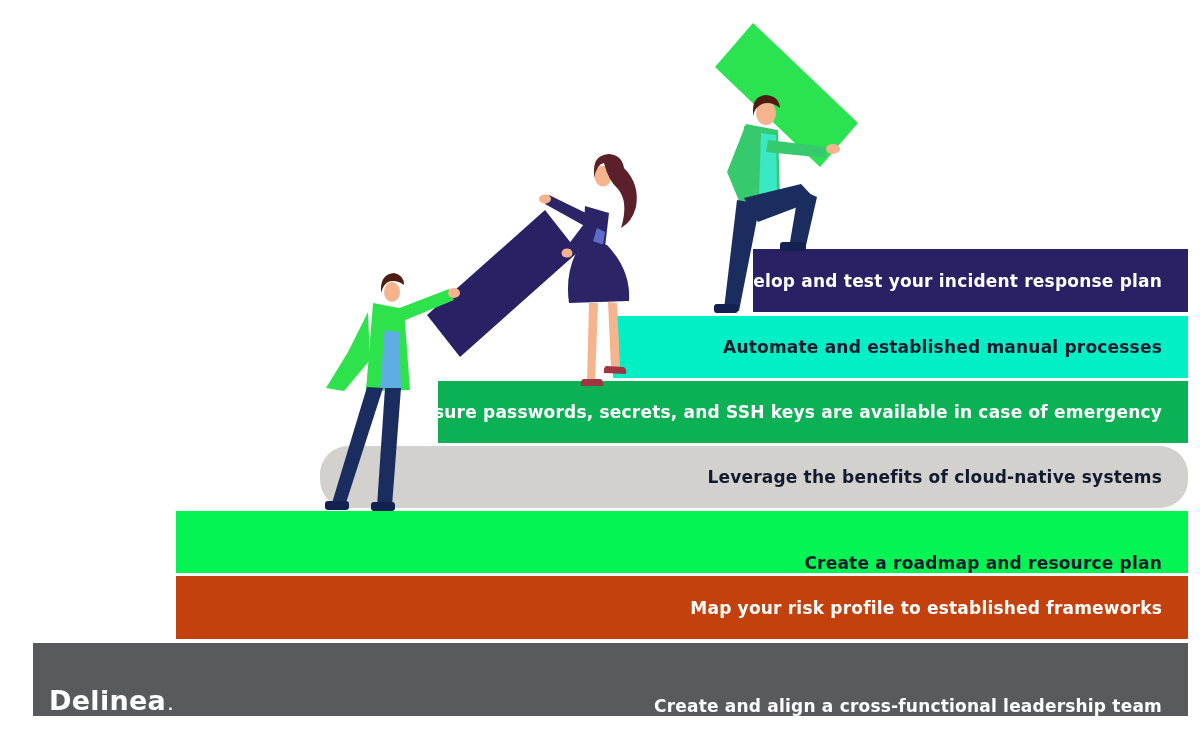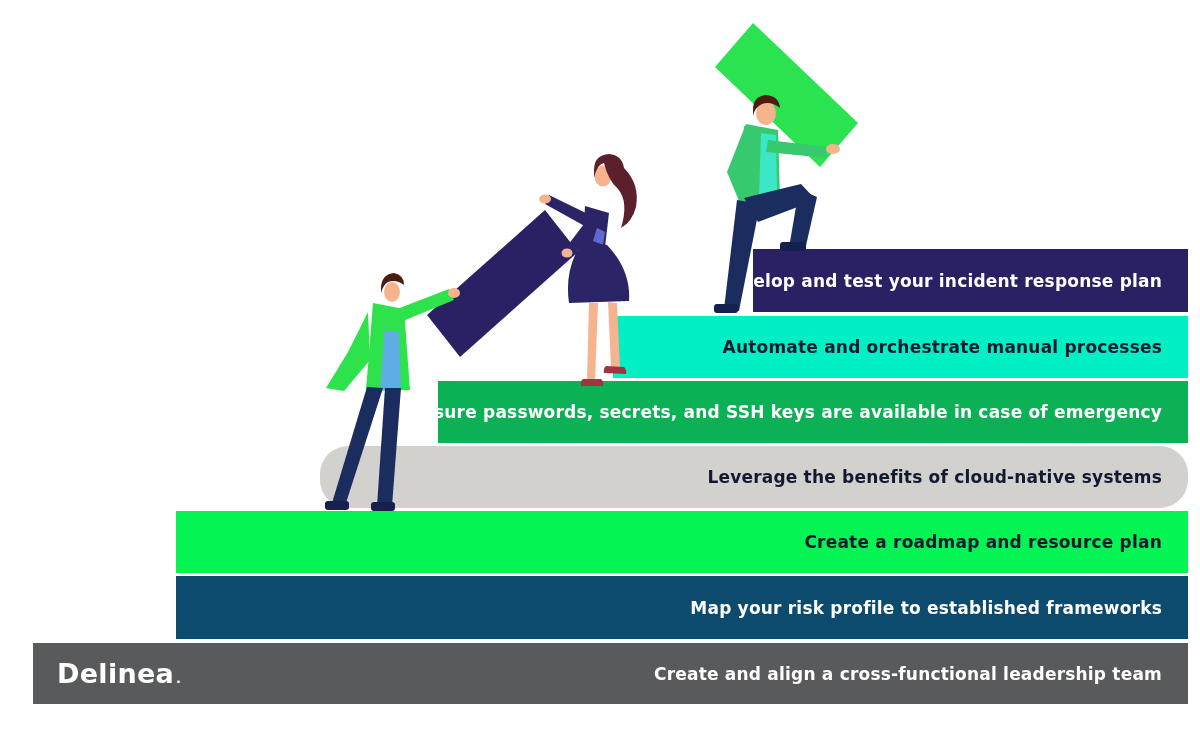--- a/index.html
+++ b/index.html
@@ -26,21 +26,21 @@
     letter-spacing:.2px;
     white-space:nowrap;
   }
   
   .step-7{left:753px;top:249px;width:435px;height:63px;}
   .step-6{left:613px;top:316px;width:575px;height:62px;}
   .step-5{left:438px;top:381px;width:750px;height:62px;}
   .step-4{left:320px;top:446px;width:868px;height:62px;border-radius:28px;}
   .step-3{left:176px;top:511px;width:1012px;height:62px;}
   .step-2{left:176px;top:576px;width:1012px;height:63px;}
-  .step-1{left:33px; top:643px;width:1155px;height:61px;justify-content:space-between;padding-left:24px;}
+  .step-1{left:33px; top:643px;width:1155px;height:73px;justify-content:space-between;padding-left:16px;align-items:flex-end;}
   .logo{
     display:flex;align-items:baseline;
     color:#ffffff;
     font-weight:700;
     font-size:27px;
     letter-spacing:.3px;
   }
   .logo-mark{
     font-size:13px;
     margin-left:2px;
@@ -55,32 +55,32 @@
 </style>
 </head>
 <body>
 
 <div class="canvas">
 
   <div class="step step-7" data-step="0" style="background: rgb(42, 32, 100); color: rgb(255, 255, 255);">
     <span class="step-label">Develop and test your incident response plan</span>
   </div>
   <div class="step step-6" data-step="1" style="background: rgb(0, 239, 197); color: rgb(18, 26, 48);">
-    <span class="step-label">Automate and orchestrate manual processes</span>
+    <span class="step-label">Automate and established manual processes</span>
   </div>
   <div class="step step-5" data-step="2" style="background: rgb(12, 177, 86); color: rgb(255, 255, 255);">
     <span class="step-label">Make sure passwords, secrets, and SSH keys are available in case of emergency</span>
   </div>
   <div class="step step-4" data-step="3" style="background: rgb(211, 209, 206); color: rgb(18, 26, 48);">
     <span class="step-label">Leverage the benefits of cloud-native systems</span>
   </div>
-  <div class="step step-3" data-step="4" style="background: rgb(4, 244, 83); color: rgb(18, 26, 48);">
+  <div class="step step-3" data-step="4" style="background: rgb(4, 244, 83); color: rgb(18, 26, 48); align-items: flex-end;">
     <span class="step-label">Create a roadmap and resource plan</span>
   </div>
-  <div class="step step-2" data-step="5" style="background: #0c4a6e; color: rgb(255, 255, 255); padding-left: 10px;">
+  <div class="step step-2" data-step="5" style="background: #c2410c; color: rgb(255, 255, 255); padding-left: 10px;">
     <span class="step-label">Map your risk profile to established frameworks</span>
   </div>
   <div class="step step-1" data-step="6" style="background: rgb(89, 90, 92); color: rgb(255, 255, 255);">
     <span class="logo">
         <span>Delinea</span>
         <span class="logo-mark">.</span>
       </span>
     <span class="step-label">Create and align a cross-functional leadership team</span>
   </div>
 

